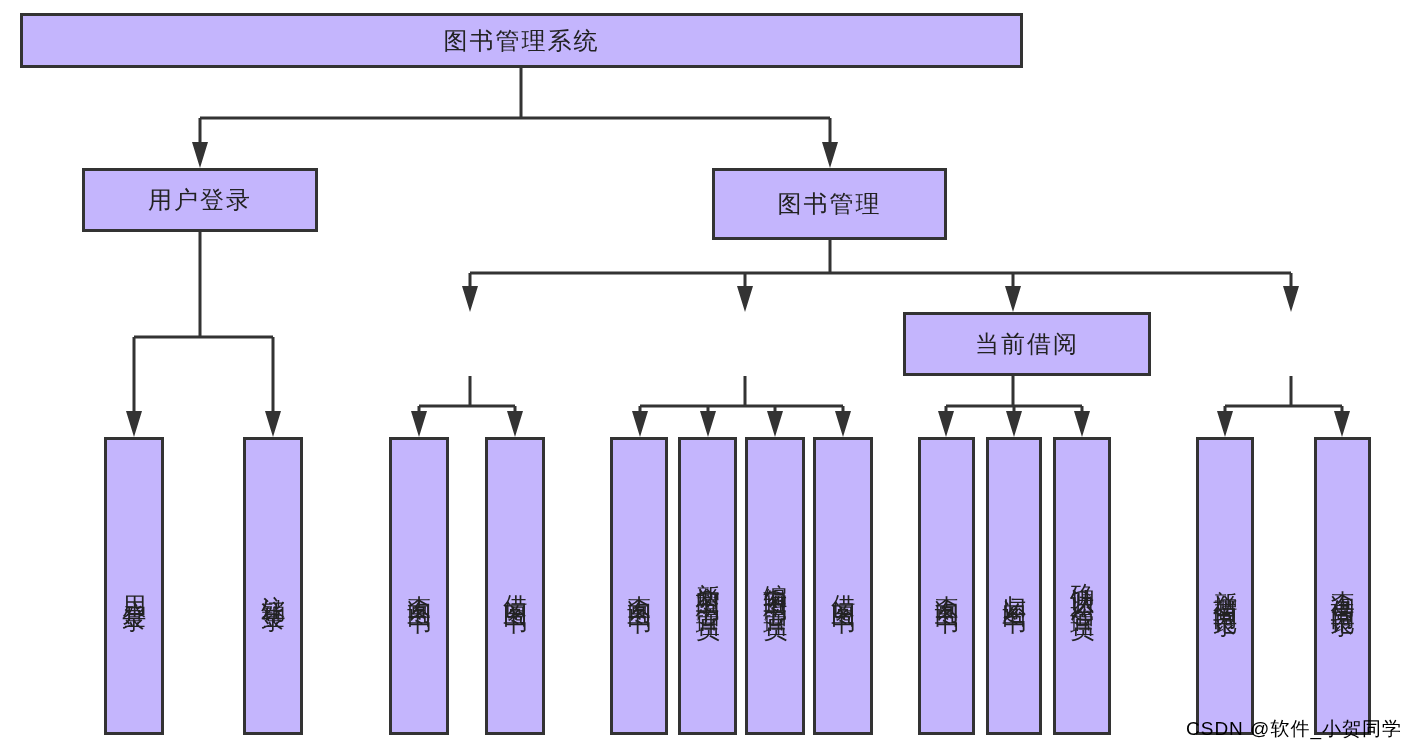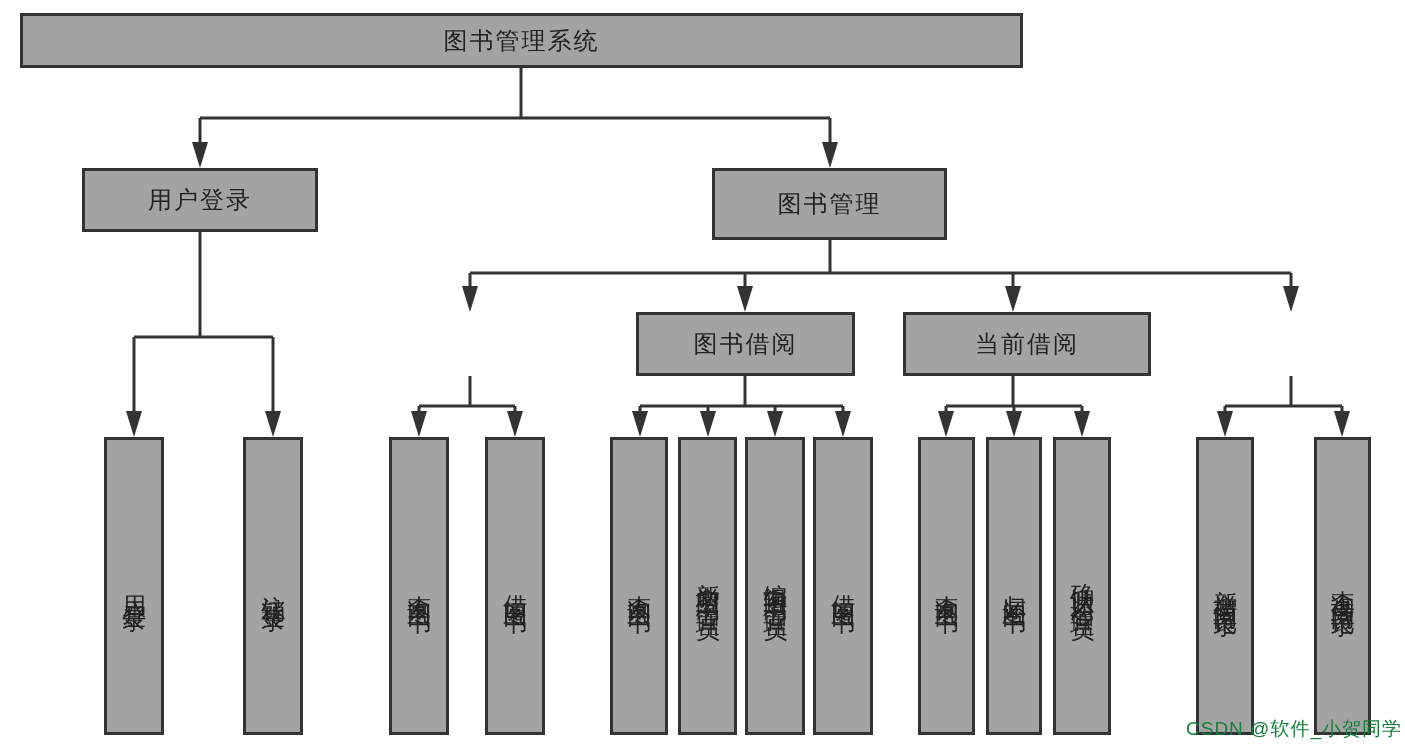--- a/index.html
+++ b/index.html
@@ -8,21 +8,21 @@
     width:1405px;height:747px;
     background:#ffffff;
     font-family:"Liberation Sans",sans-serif;
     overflow:hidden;
   }
   .connectors{position:absolute;left:0;top:0;z-index:1;}
   .node{
     position:absolute;
     box-sizing:border-box;
     border:3px solid #333333;
-    background:#a3a3a3;
+    background:#c4b5fd;
     display:flex;align-items:center;justify-content:center;
     color:#222222;
     z-index:2;
   }
   .hnode{font-size:24px;letter-spacing:2px;white-space:nowrap;}
   .leaf .vtext{
     writing-mode:vertical-rl;
     text-orientation:mixed;
     font-size:24px;
     letter-spacing:5px;
@@ -51,21 +51,21 @@
   #leaf9{left:918px;top:437px;width:57px;height:298px;}
   #leaf10{left:986px;top:437px;width:56px;height:298px;}
   #leaf11{left:1053px;top:437px;width:58px;height:298px;}
   #leaf12{left:1196px;top:437px;width:58px;height:298px;}
   #leaf13{left:1314px;top:437px;width:57px;height:298px;}
   .watermark{
     position:absolute;
     left:1186px;top:716px;
     font-size:19px;
     letter-spacing:1px;
-    color:#15803d;
+    color:#000000;
     z-index:5;
     white-space:nowrap;
   }
 </style>
 </head>
 <body>
 
 <div class="page">
 
   <svg class="connectors" width="1405" height="747" viewBox="0 0 1405 747">
@@ -88,21 +88,20 @@
              M938 411 L954 411 L946 437 Z  M1006 411 L1022 411 L1014 437 Z
              M1074 411 L1090 411 L1082 437 Z
              M1217 411 L1233 411 L1225 437 Z  M1334 411 L1350 411 L1342 437 Z"></path>
   </svg>
 
   <div class="node hnode" id="n-root">图书管理系统</div>
 
   <div class="node hnode" id="n-user">用户登录</div>
   <div class="node hnode" id="n-mgmt">图书管理</div>
 
-  <div class="node hnode" id="n-borrow">图书借阅</div>
   <div class="node hnode" id="n-current">当前借阅</div>
 
   <div class="node leaf" id="leaf1">
     <span class="vtext">用户登录</span>
   </div>
   <div class="node leaf" id="leaf2">
     <span class="vtext">注销登录</span>
   </div>
 
   <div class="node leaf" id="leaf3">

